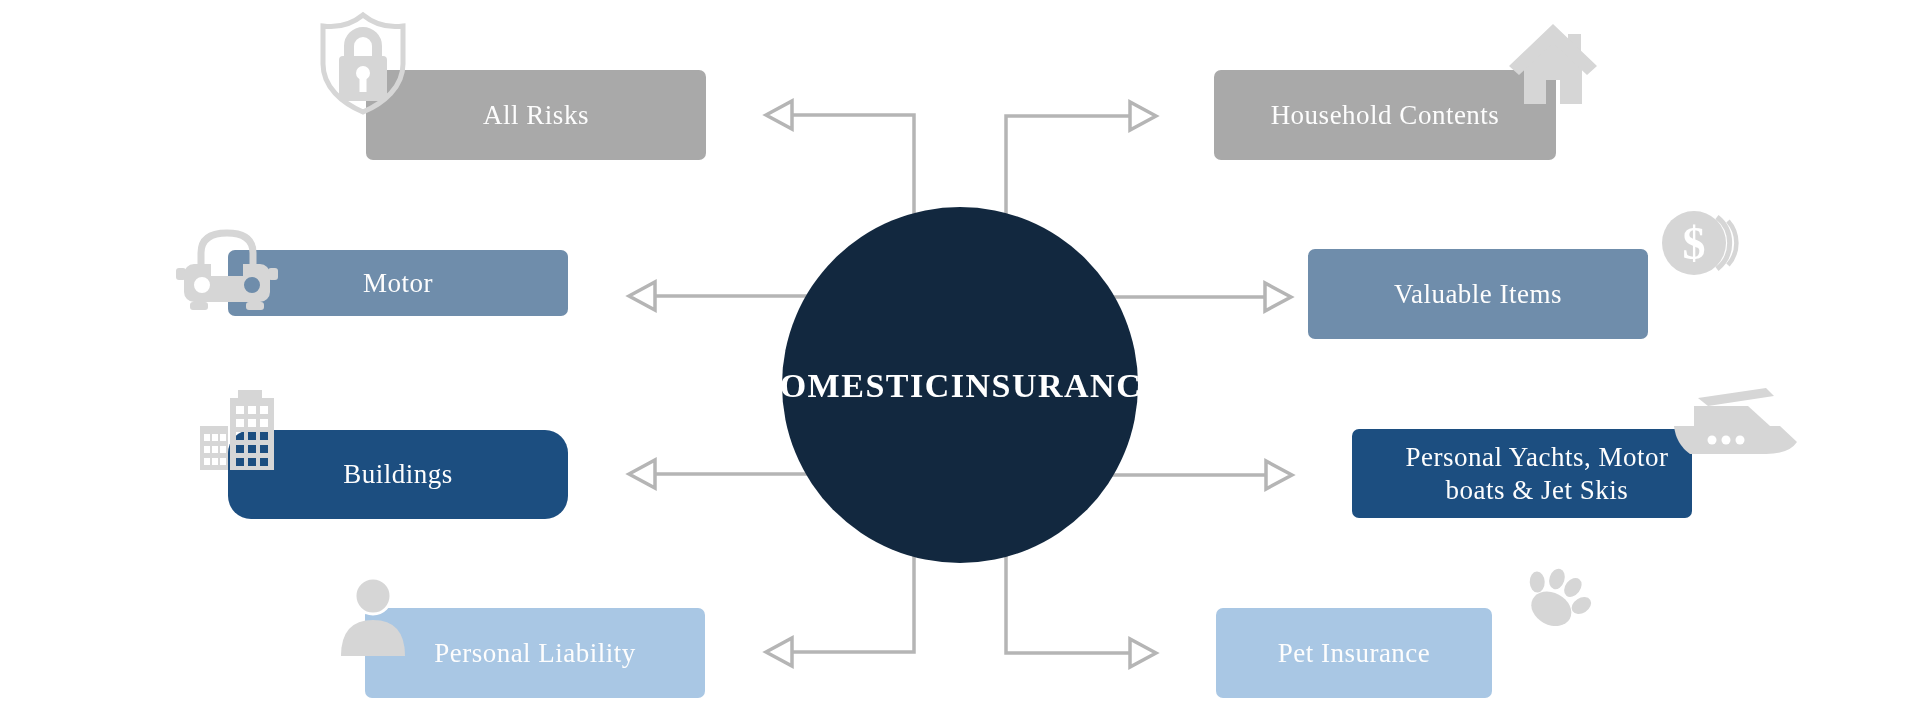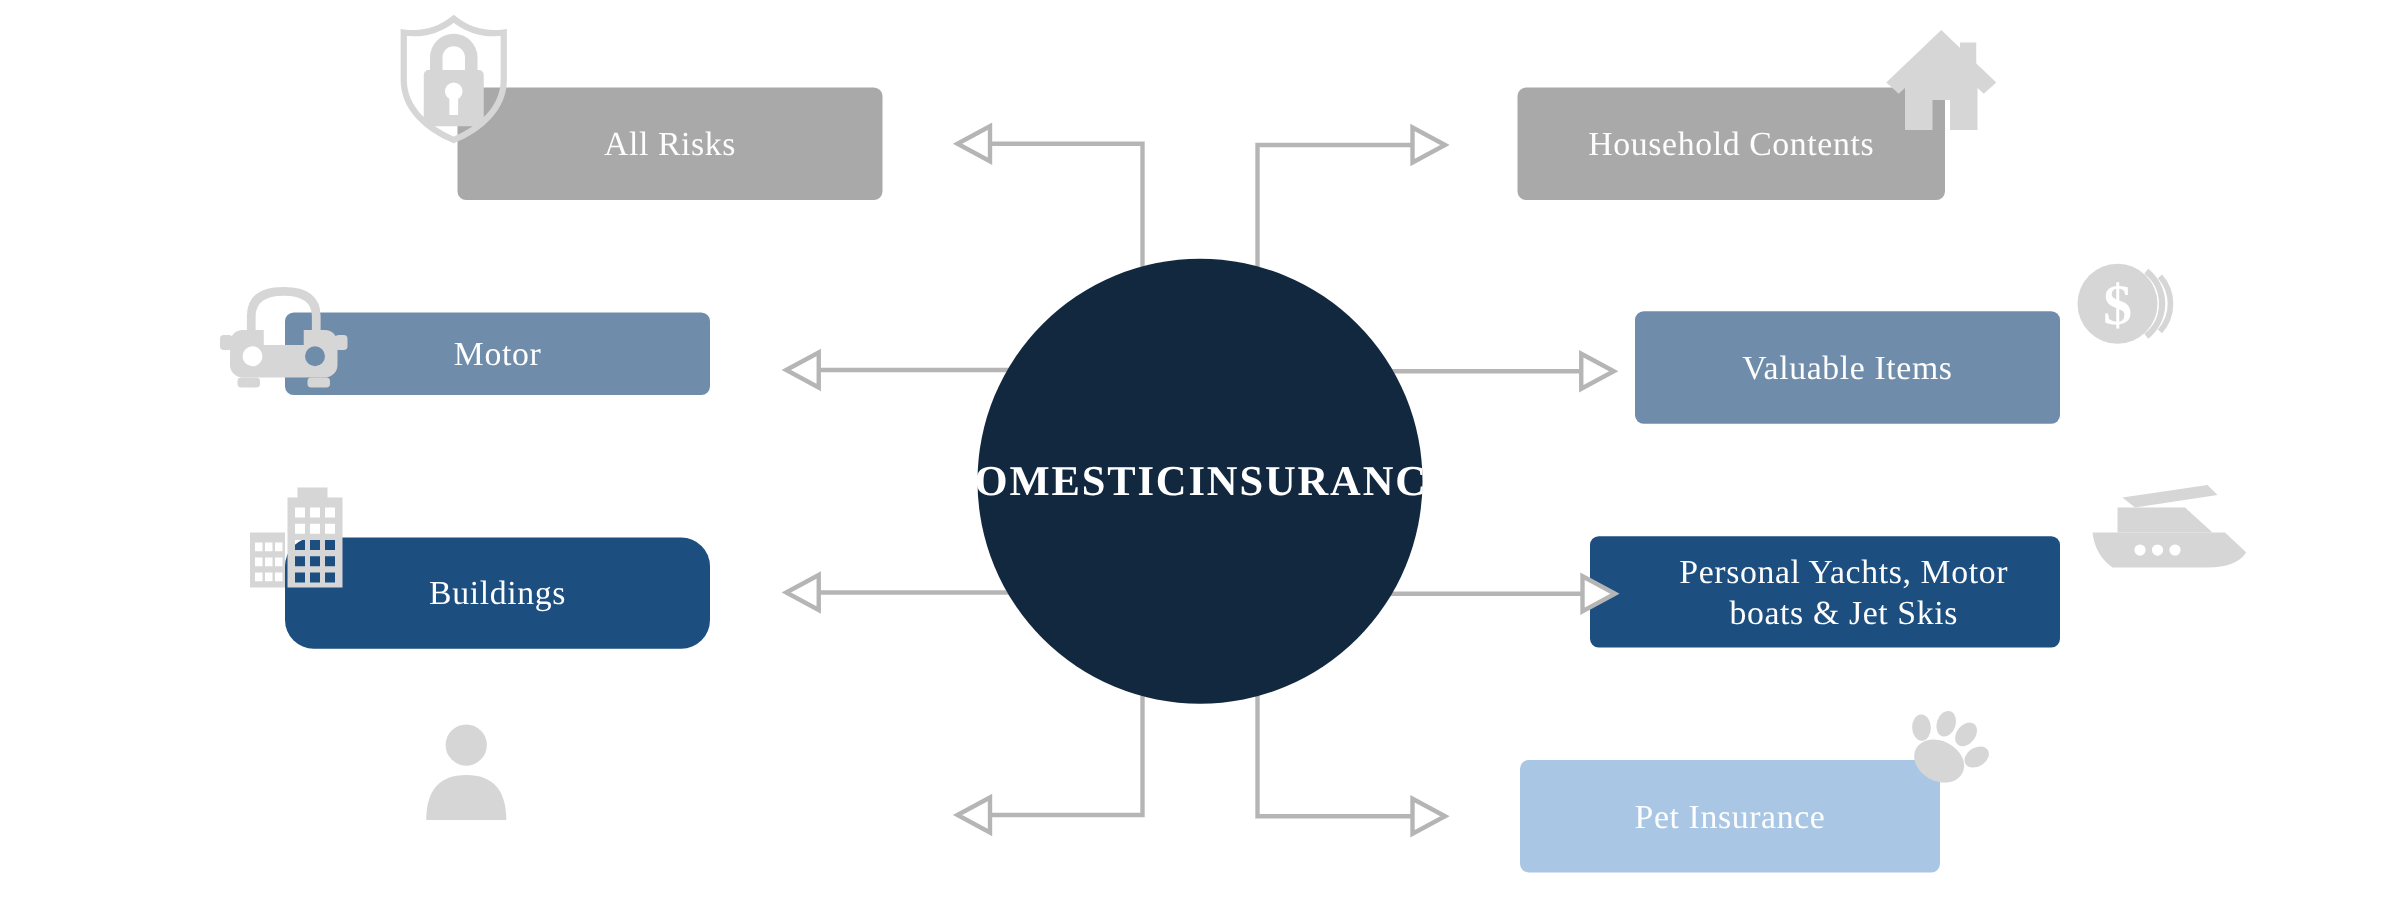--- a/index.html
+++ b/index.html
@@ -17,23 +17,23 @@
   }
   .tone-gray{background:var(--gray,#a9a9a9);}
   .tone-steel{background:var(--steel_blue,#6f8dab);}
   .tone-dark{background:var(--dark_blue,#1c4e80);}
   .tone-light{background:var(--light_blue,#a9c7e4);}
   .pos-all-risks{left:366px;top:70px;width:340px;height:90px;}
   .pos-household{left:1214px;top:70px;width:342px;height:90px;}
   .pos-motor{left:228px;top:250px;width:340px;height:66px;}
   .pos-valuable{left:1308px;top:249px;width:340px;height:90px;}
   .pos-buildings{left:228px;top:430px;width:340px;height:89px;border-radius:23px;}
-  .pos-yachts{left:1272px;top:429px;width:376px;height:89px;padding-left:44px;}
+  .pos-yachts{left:1352px;top:429px;width:340px;height:89px;padding-left:44px;}
   .pos-liability{left:365px;top:608px;width:340px;height:90px;}
-  .pos-pet{left:1216px;top:608px;width:336px;height:90px;}
+  .pos-pet{left:1216px;top:608px;width:276px;height:90px;}
   
   .layer{position:absolute;left:0;top:0;}
   .arrow{stroke:var(--arrow_gray,#b5b5b5);stroke-width:3.5;fill:none;}
   .head{stroke:var(--arrow_gray,#b5b5b5);stroke-width:3.5;fill:#ffffff;}
   .ic{fill:var(--icon_gray,#d6d6d6);}
   .ic-stroke{stroke:var(--icon_gray,#d6d6d6);fill:none;}
   
   .center-circle{
     position:absolute;left:782px;top:207px;width:356px;height:356px;
     border-radius:50%;background:var(--navy,#12283f);
@@ -60,20 +60,23 @@
     <span>Motor</span>
   </div>
   <div class="node tone-steel pos-valuable">
     <span>Valuable Items</span>
   </div>
   <div class="node tone-dark pos-buildings">
     <span>Buildings</span>
   </div>
   <div class="node tone-dark pos-yachts">
     <span>Personal Yachts, Motor boats &amp; Jet Skis</span>
+  </div>
+  <div class="node tone-light pos-liability">
+    <span>Personal Liability</span>
   </div>
   <div class="node tone-light pos-pet">
     <span>Pet Insurance</span>
   </div>
 
   <svg class="layer" width="1920" height="728" viewBox="0 0 1920 728">
 
     <g>
       <polyline class="arrow" points="914,330 914,115 790,115"></polyline>
       <polygon class="head" points="766,115 792,101 792,129"></polygon>

